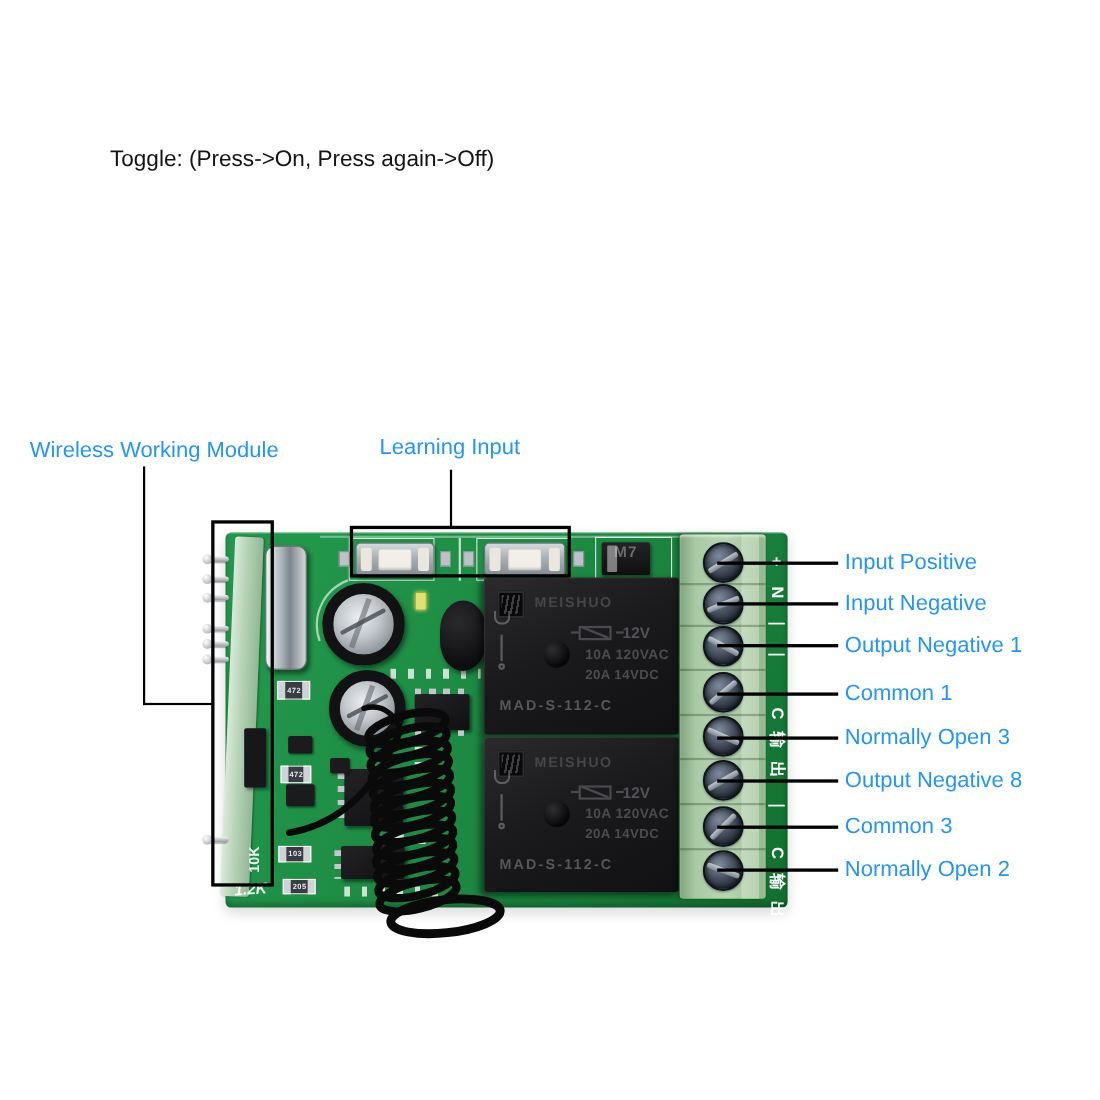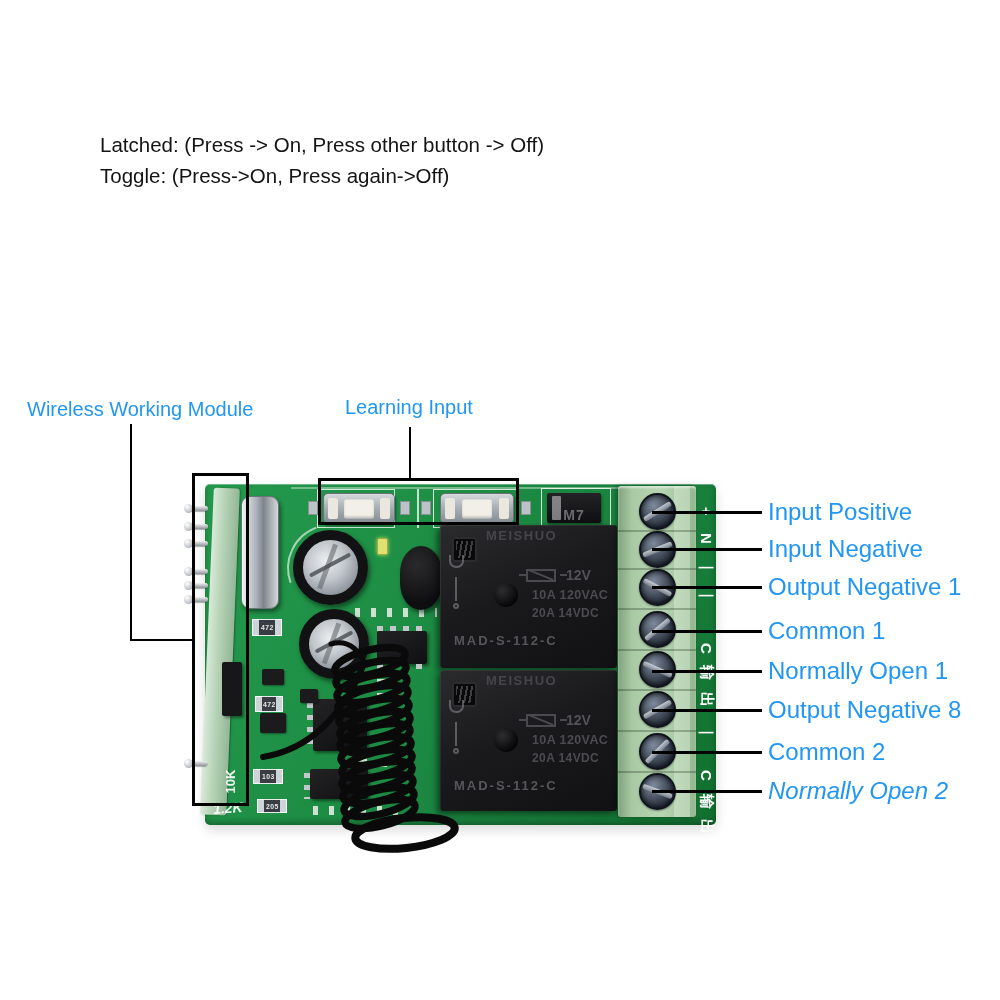--- a/index.html
+++ b/index.html
@@ -14,21 +14,21 @@
   .lbl-wireless { left:27px; top:398px; }
   .lbl-learning { left:345px; top:396px; }
 
   
   .cline { position:absolute; background:#000; }
   .cbox  { position:absolute; border:3px solid #000; background:transparent; }
 
   
   .rlabel { position:absolute; left:652px; display:flex; align-items:center; transform:translateY(-50%); white-space:nowrap; }
   .rlabel .ln { width:110px; height:3px; background:#000; }
-  .rlabel .tx { margin-left:6px; font-size:24px; color:#2196f3;text-align:center; }
+  .rlabel .tx { margin-left:6px; font-size:20px; color:#2196f3;text-align:center; }
 
   
   .board { position:absolute; left:205px; top:484px; width:511px; height:341px;
            background:linear-gradient(115deg,#249a4d 0%,#1e8f45 35%,#187f3c 75%,#12702f 100%);
            border-radius:5px; box-shadow:0 5px 12px rgba(0,0,0,.15), inset 0 1px 0 rgba(255,255,255,.35), inset 0 -3px 6px rgba(0,0,0,.3);
   }
   .board * { position:absolute; }
 
   
   .silk { border:1px solid rgba(255,255,255,.8); }
@@ -73,34 +73,34 @@
   .silk-txt { color:rgba(255,255,255,.92); font-weight:bold; white-space:nowrap; }
 
   
   .btn { height:31px; background:linear-gradient(180deg,#d6dadd 0%,#a9b0b6 45%,#848c93 100%); border:1px solid #6b7278; border-radius:5px; box-shadow:1px 2px 3px rgba(0,0,0,.4); }
   .btn .capw { left:50%; top:50%; transform:translate(-50%,-50%); width:30px; height:19px; background:#f1efe8; border-radius:2px; box-shadow:inset 0 -2px 2px rgba(0,0,0,.18); }
   .btn .nub-l, .btn .nub-r { top:4px; width:10px; height:21px; background:#eae7de; border-radius:2px; }
   .btn .nub-l { left:4px; } .btn .nub-r { right:4px; }
   .pad { width:10px; height:14px; background:#bcc2c7; border:1px solid #8a9096; }
 
   
-  .diode { left:342px; top:9px; width:54px; height:30px; background:linear-gradient(180deg,#232325,#0f0f11); border-radius:2px; box-shadow:1px 2px 3px rgba(0,0,0,.4);
-           display:flex; align-items:flex-end; justify-content:center; }
+  .diode { left:342px; top:9px; width:44px; height:30px; background:linear-gradient(180deg,#232325,#0f0f11); border-radius:2px; box-shadow:1px 2px 3px rgba(0,0,0,.4);
+           display:flex; align-items:flex-start; justify-content:center; }
   .diode .band { left:5px; top:3px; width:9px; height:24px; background:rgba(215,215,218,.55); border-radius:1px; }
   .diode .dlabel { position:static; color:#6b6b70; font-size:14px; font-weight:bold; letter-spacing:1px; }
 
   
   .relay { left:235px; width:177px; background:linear-gradient(155deg,#2b2b2e 0%,#1a1a1c 45%,#111113 100%);
            border-radius:3px; box-shadow:-3px 3px 6px rgba(0,0,0,.5), inset 1px 1px 0 rgba(255,255,255,.07); }
   .relay-1 { top:41px; height:143px; }
   .relay-2 { top:186px; height:141px; }
   .rlogo { left:12px; top:12px; width:25px; height:25px; background:#09090a; border-radius:3px;
            box-shadow:inset 0 0 0 2px rgba(150,150,155,.25); }
   .rlogo::after { content:""; position:absolute; inset:4px; background:repeating-linear-gradient(100deg, rgba(190,190,196,.3) 0 2px, transparent 2px 5px); }
-  .rbrand { left:46px; top:3px; font-size:13px; font-weight:bold; letter-spacing:1.5px; color:#46464a; }
+  .rbrand { left:46px; top:15px; font-size:13px; font-weight:bold; letter-spacing:1.5px; color:#46464a; }
   .rcoil { left:86px; top:44px; width:30px; height:13px; border:2px solid #4a4a4e; }
   .rcoil::after { content:""; position:absolute; left:0px; top:3px; width:26px; height:2px; background:#4a4a4e; transform:rotate(22deg); }
   .rcoil::before { content:""; position:absolute; left:-9px; top:3px; width:48px; height:2px;
                    background:linear-gradient(90deg,#4a4a4e 0 7px, transparent 7px calc(100% - 7px), #4a4a4e calc(100% - 7px) 100%); }
   .rvolt { left:126px; top:42px; font-size:14px; font-weight:bold; color:#525257; }
   .rdimple { left:54px; top:58px; width:24px; height:24px; border-radius:50%; background:radial-gradient(circle at 35% 32%, #2e2e31, #060607 72%); }
   .rrate1 { left:92px; top:63px; font-size:12.5px; font-weight:bold; color:#4c4c50; letter-spacing:.4px; }
   .rrate2 { left:92px; top:81px; font-size:12px; font-weight:bold; color:#4c4c50; letter-spacing:.4px; }
   .rmodel { left:14px; top:108px; font-size:13px; font-weight:bold; color:#57575b; letter-spacing:2px; }
   .rpins { left:9px; top:30px; width:26px; height:60px; opacity:.55; }
@@ -124,21 +124,20 @@
   .mk.rot { transform:rotate(90deg); }
 
   .coilsvg { left:0; top:0; width:511px; height:420px; overflow:visible; pointer-events:none; }
 </style>
 </head>
 <body>
 
 <div class="canvas">
 
   <div class="modes">
-    <div>Latched: (Press -&gt; On, Press other button -&gt; Off)</div>
     <div>Toggle: (Press-&gt;On, Press again-&gt;Off)</div>
   </div>
 
   <div class="blabel lbl-wireless">Wireless Working Module</div>
   <div class="blabel lbl-learning">Learning Input</div>
 
   <div class="board">
 
     <div class="silkline" style="left:86px; top:3px; width:330px; height:2px; opacity:.5;"></div>
     <div class="silk" style="left:112px; top:5px; width:78px; height:39px;"></div>
@@ -334,28 +333,28 @@
   <div class="rlabel" style="top:587px;">
       <span class="ln"></span>
       <span class="tx">Output Negative 1</span>
     </div>
   <div class="rlabel" style="top:631px;">
       <span class="ln"></span>
       <span class="tx">Common 1</span>
     </div>
   <div class="rlabel" style="top:671px;">
       <span class="ln"></span>
-      <span class="tx">Normally Open 1</span>
+      <span class="tx">Normally Open 3</span>
     </div>
   <div class="rlabel" style="top:710px;">
       <span class="ln"></span>
       <span class="tx">Output Negative 8</span>
     </div>
   <div class="rlabel" style="top:752px;">
       <span class="ln"></span>
-      <span class="tx">Common 2</span>
-    </div>
-  <div class="rlabel" style="top:791px;font-style:italic;">
+      <span class="tx">Common 3</span>
+    </div>
+  <div class="rlabel" style="top:791px;">
       <span class="ln"></span>
       <span class="tx">Normally Open 2</span>
     </div>
 
 </div>
 
 </body></html>

